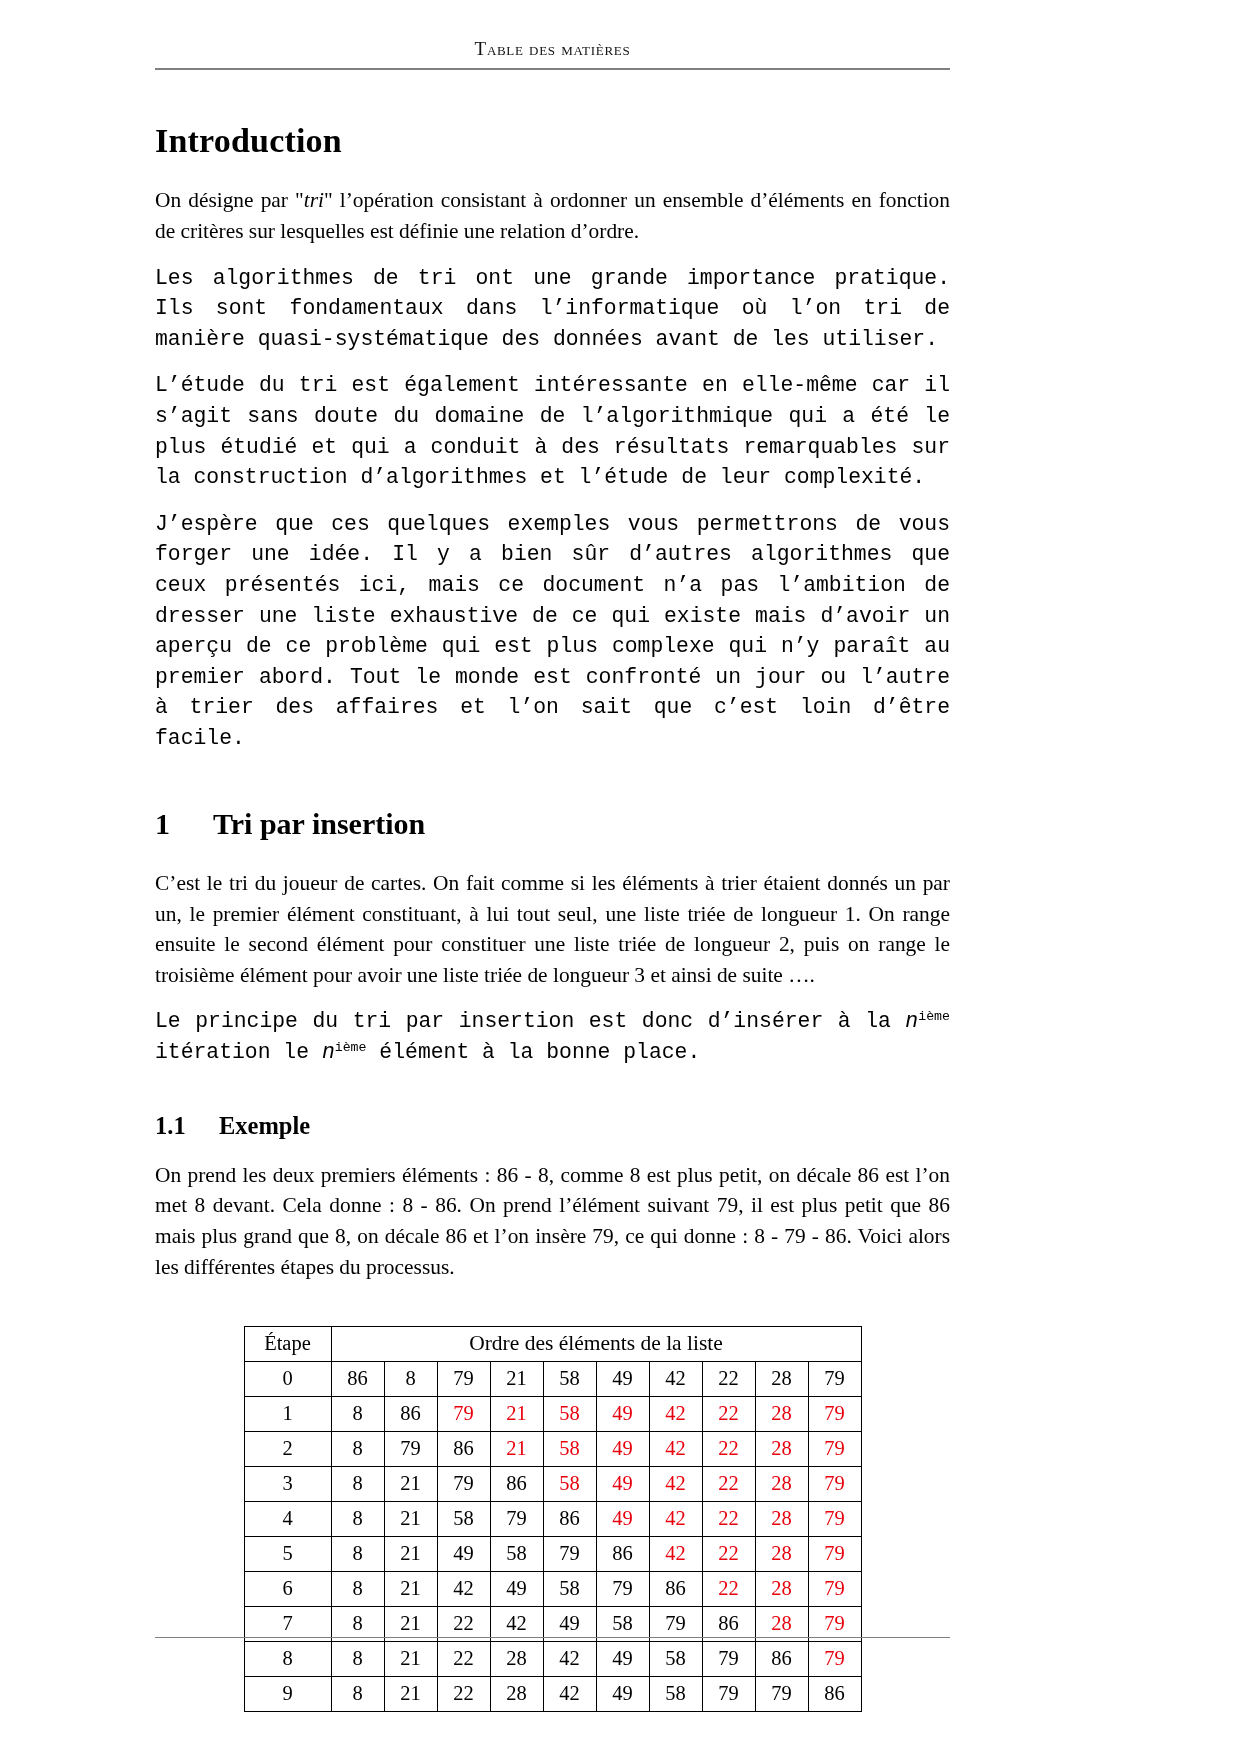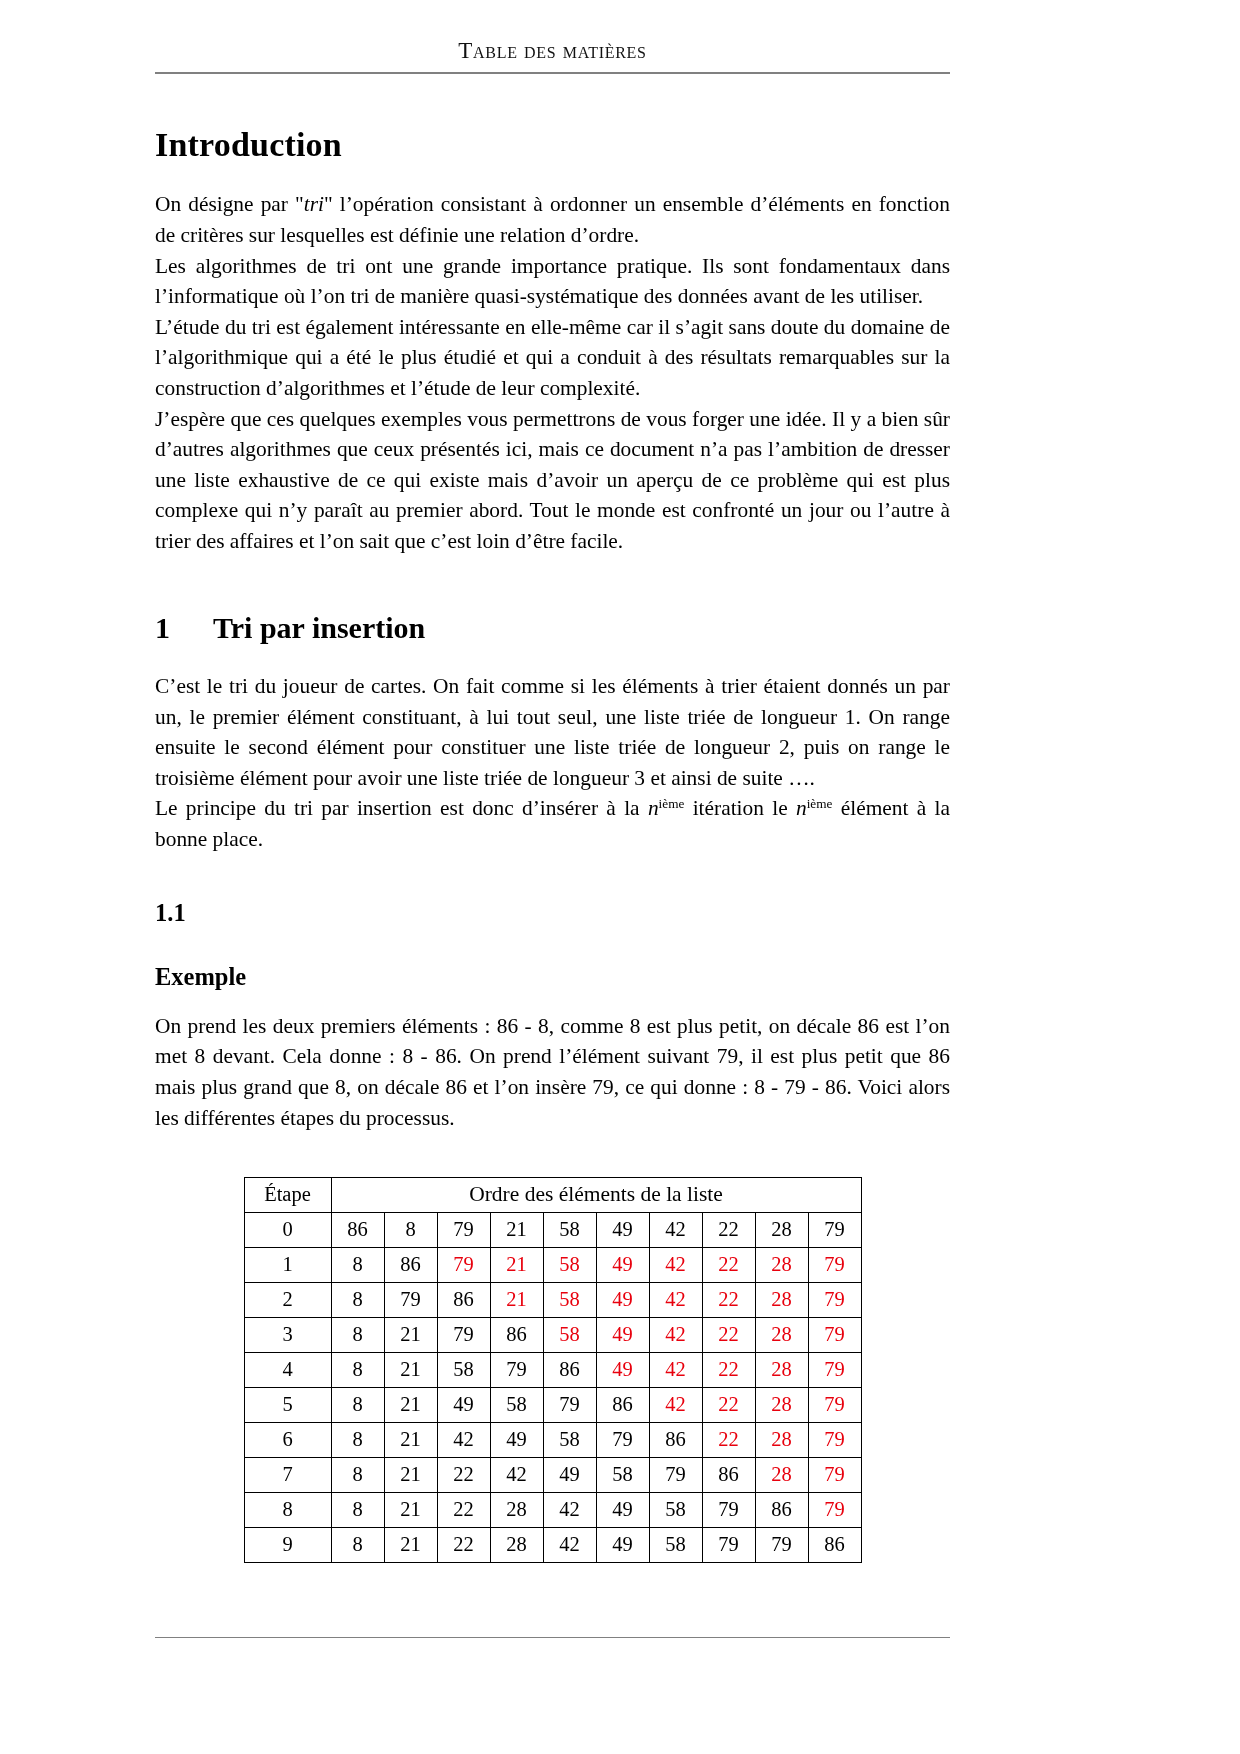--- a/index.html
+++ b/index.html
@@ -27,21 +27,21 @@
   .content {
     position: absolute;
     left: 155px;
     top: 38px;
     width: 795px;
   }
 
   
   .runhead {
     text-align: center;
-    font-size: 23px;
+    font-size: 19px;
     letter-spacing: 0.7px;
     font-variant: small-caps;
     color: #111;
     padding-bottom: 8px;
   }
   .runhead-rule {
     border-bottom: 2.2px solid #808080;
     width: 100%;
     margin-bottom: 52px;
   }
@@ -65,38 +65,37 @@
     display: inline-block;
     width: 58px;
     flex: 0 0 58px;
   }
   h3.subsection {
     font-size: 24.5px;
     font-weight: bold;
     margin: 44px 0 20px 0;
     line-height: 1.15;
     display: flex;
-    flex-direction: column;
   }
   h3.subsection .num {
     display: inline-block;
     width: 64px;
     flex: 0 0 64px;
   }
 
   
   p.body {
     font-size: 21.4px;
     line-height: 30.6px;
     margin: 0;
     text-align: justify;
     text-justify: inter-word;
     hyphens: manual;
   }
-  p.body + p.body { margin-top: 0; }
+  p.body + p.body { margin-top: 16px; font-family: Liberation Mono, monospace; }
   p.gap { margin-top: 16px; }
   .it { font-style: italic; }
   sup.ieme {
     font-size: 0.62em;
     vertical-align: 0.52em;
     line-height: 0;
   }
 
   
   .table-wrap {

